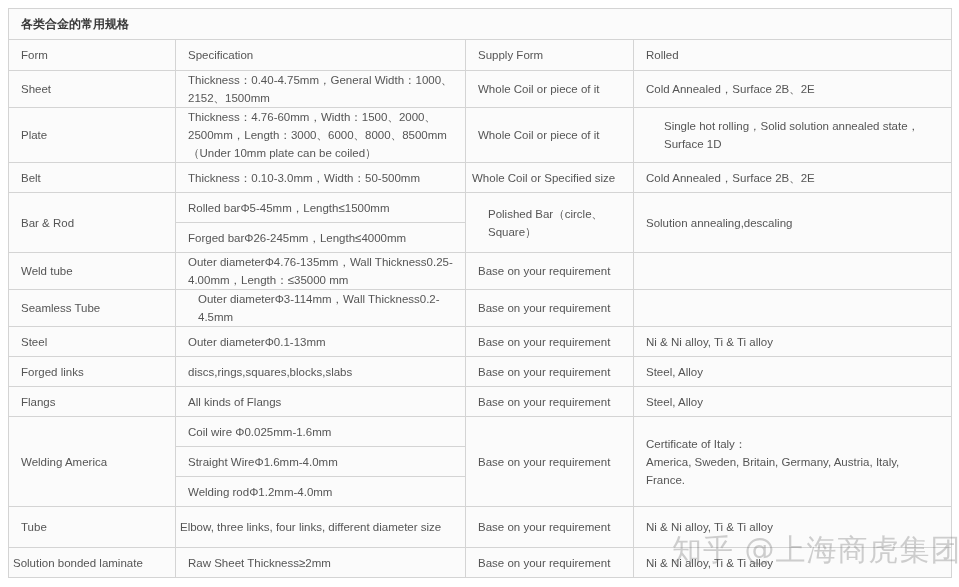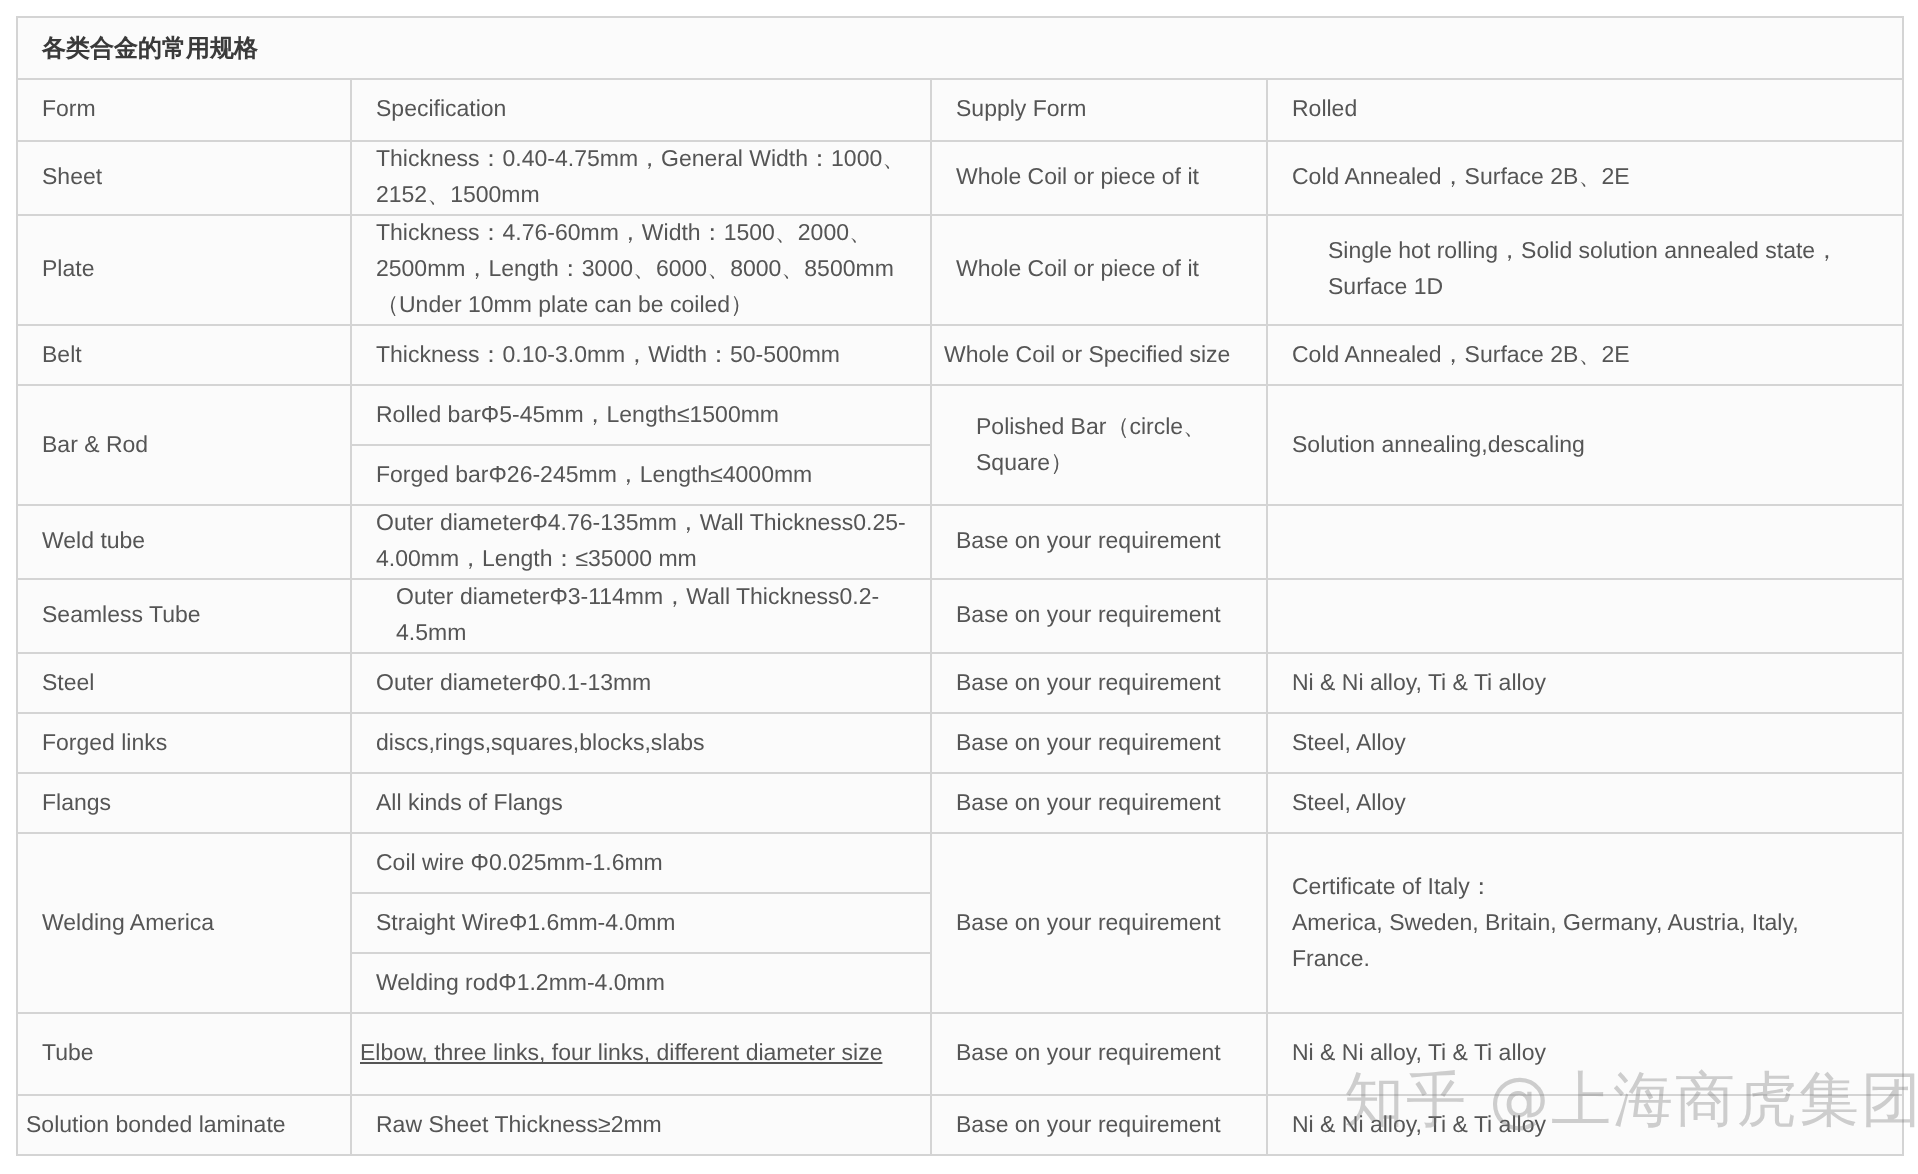--- a/index.html
+++ b/index.html
@@ -155,21 +155,21 @@
     </tr>
     <tr class="h31">
       <td>Straight WireΦ1.6mm-4.0mm</td>
     </tr>
     <tr class="h31">
       <td>Welding rodΦ1.2mm-4.0mm</td>
     </tr>
 
     <tr class="h31">
       <td>Tube</td>
-      <td style="padding:11px 4px;text-decoration:underline;">Elbow, three links, four links, different diameter size</td>
+      <td style="padding:11px 4px;">Elbow, three links, four links, different diameter size</td>
       <td>Base on your requirement</td>
       <td>Ni &amp; Ni alloy, Ti &amp; Ti alloy</td>
     </tr>
 
     <tr class="h31">
       <td style="padding:0 4px;">Solution bonded laminate</td>
       <td>Raw Sheet Thickness≥2mm</td>
       <td>Base on your requirement</td>
       <td>Ni &amp; Ni alloy, Ti &amp; Ti alloy</td>
     </tr>

